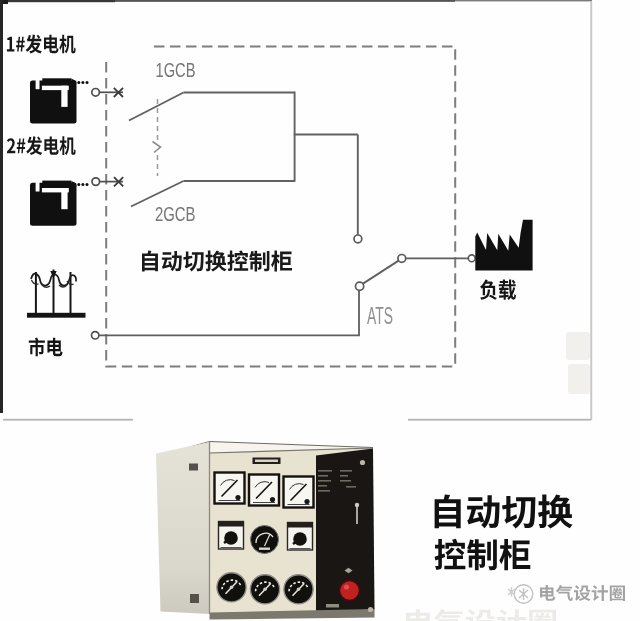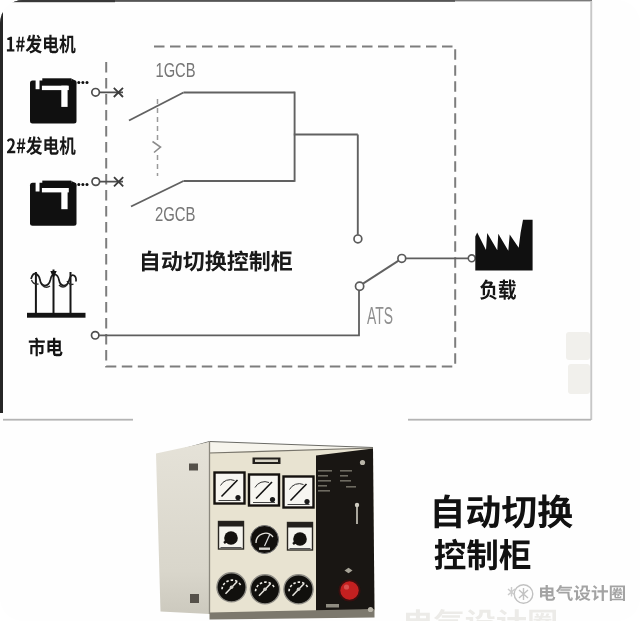--- a/index.html
+++ b/index.html
@@ -1,15 +1,15 @@
 <!DOCTYPE html>
 <html><head><meta charset="utf-8"><style>
 html,body{margin:0;padding:0;background:#ffffff;}
 #page{position:relative;width:640px;height:621px;overflow:hidden;background:#fefefe;
-font-family:"Liberation Sans",sans-serif;border-radius:23px;}
+font-family:"Liberation Sans",sans-serif;}
 </style></head><body>
 <div id="page">
 <svg width="640" height="621" viewBox="0 0 640 621">
 
 <g>
         <rect x="0" y="0" width="592" height="1.4" fill="#7a7a7a"></rect>
         <rect x="0" y="0" width="455" height="1.8" fill="#555"></rect>
         <rect x="0" y="0" width="115" height="2.2" fill="#383838"></rect>
         <rect x="0" y="0" width="8" height="4" fill="#1c1c1c"></rect>
       </g>

